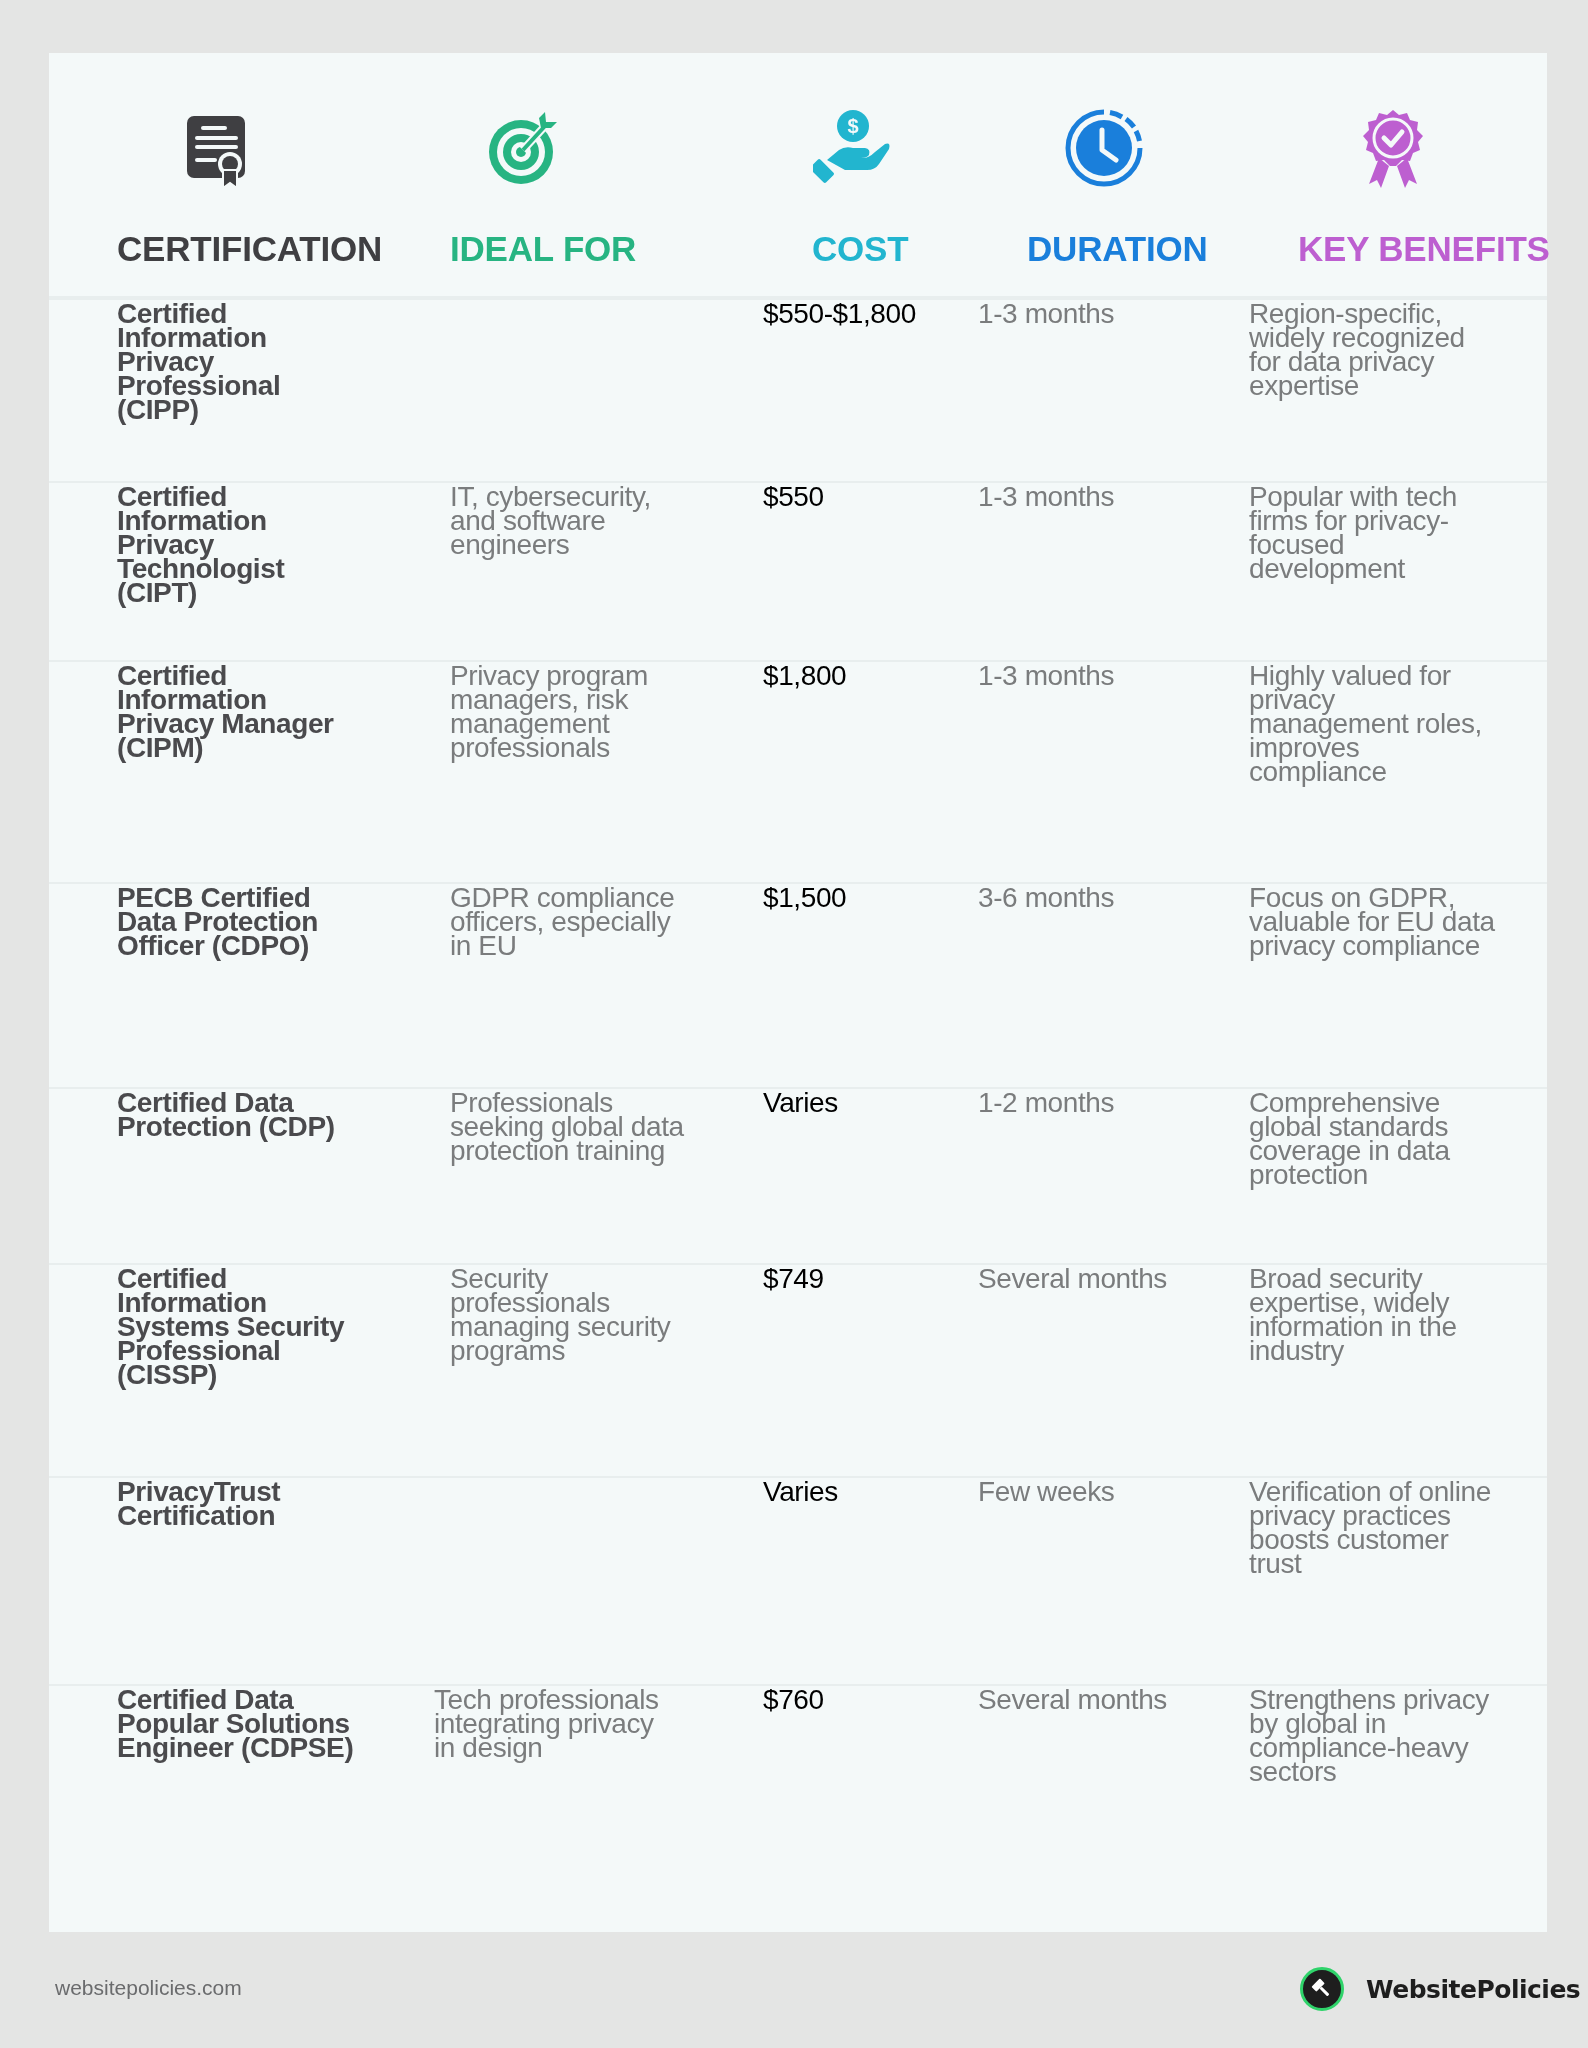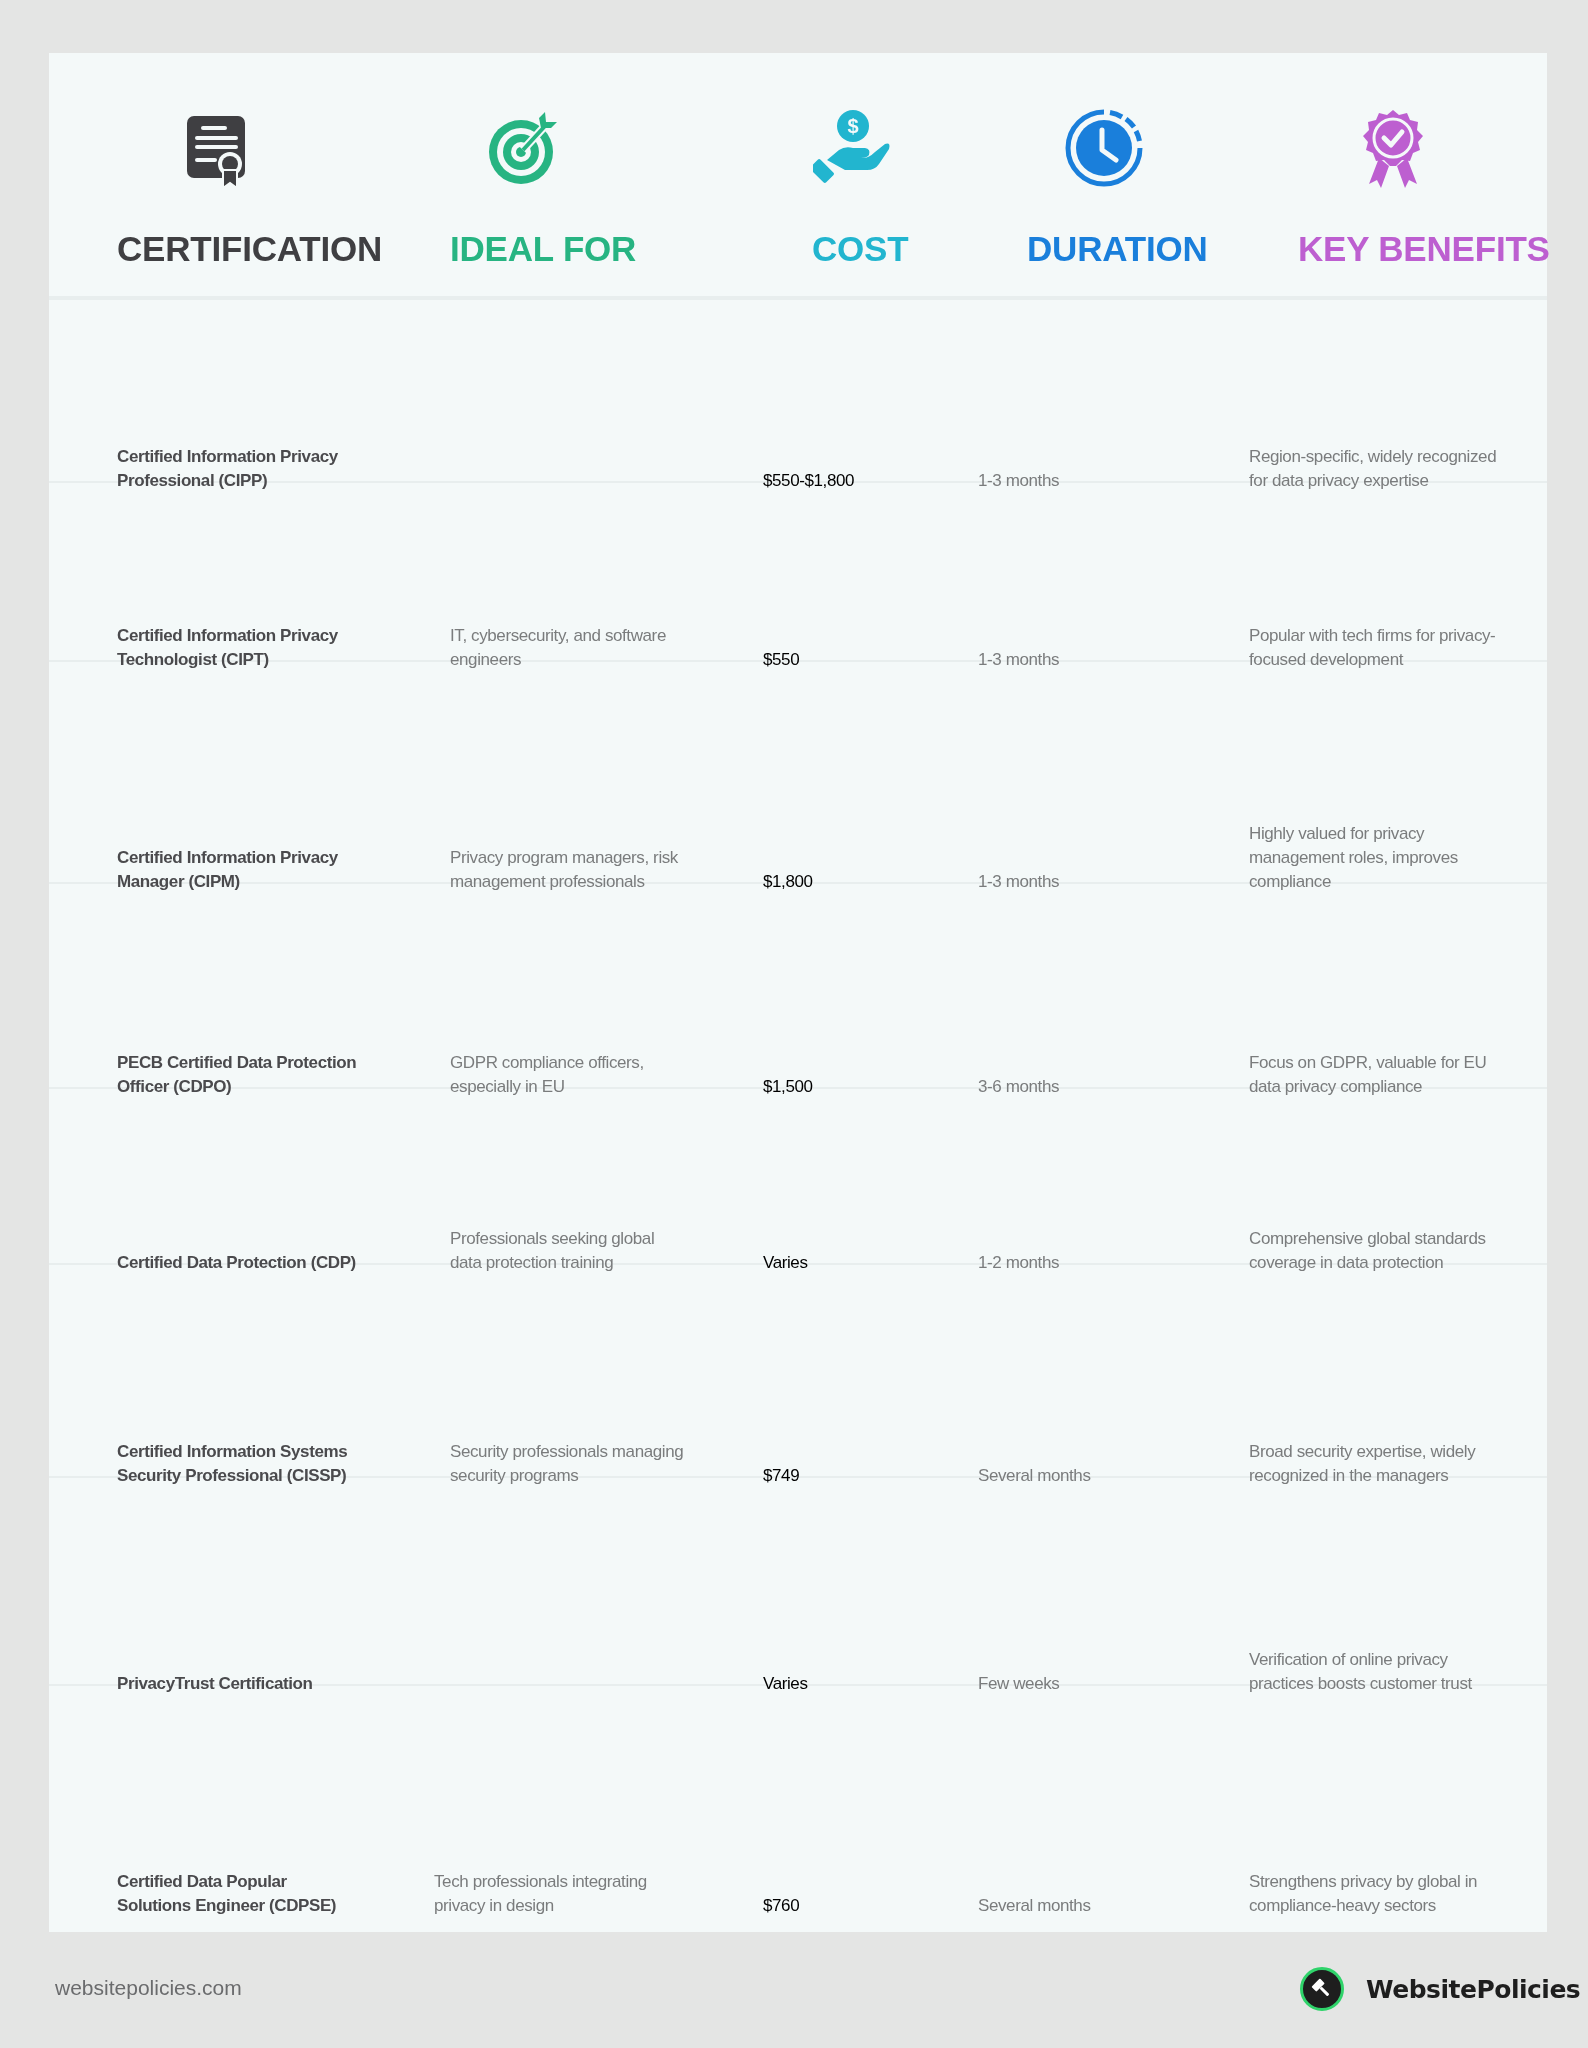--- a/index.html
+++ b/index.html
@@ -28,23 +28,23 @@
     position: absolute; left: 0; top: 243px; width: 100%; height: 4px;
     background: #e8eeee;
   }
   .row {
     position: absolute; left: 0; width: 100%;
     border-bottom: 2px solid #e8eeee;
     box-sizing: border-box;
   }
   .row.last { border-bottom: none; }
   .cell {
-    position: absolute; top: 12px; height: 100%;
-    display: flex; align-items: flex-end;
-    font-size: 17px; line-height: 24px; letter-spacing: -0.4px;
+    position: absolute; top: 2px; height: 100%;
+    display: flex; align-items: flex-start;
+    font-size: 28px; line-height: 24px; letter-spacing: -0.4px;
   }
   .cell span { display: block; }
   .c-cert { left: 68px; width: 245px; color: #4a4a4d; font-weight: bold; }
   .c-ideal { left: 401px; width: 240px; color: #7a7c7d; }
   .c-cost { left: 714px; width: 200px; color: #000000; }
   .c-dur { left: 929px; width: 220px; color: #7a7c7d; }
   .c-ben { left: 1200px; width: 250px; color: #7a7c7d; }
   .footer-text {
     position: absolute; left: 55px; top: 1976px;
     font-size: 21px; color: #6a6b6d;
@@ -237,21 +237,21 @@
     <div class="cell c-ideal">
         <span>Security professionals managing security programs</span>
       </div>
     <div class="cell c-cost">
         <span>$749</span>
       </div>
     <div class="cell c-dur">
         <span>Several months</span>
       </div>
     <div class="cell c-ben">
-        <span>Broad security expertise, widely recognized in the managers</span>
+        <span>Broad security expertise, widely information in the industry</span>
       </div>
   </div>
 
   <div class="row" style="top:1425px;height:208px">
     <div class="cell c-cert">
         <span>PrivacyTrust Certification</span>
       </div>
     <div class="cell c-cost">
         <span>Varies</span>
       </div>

